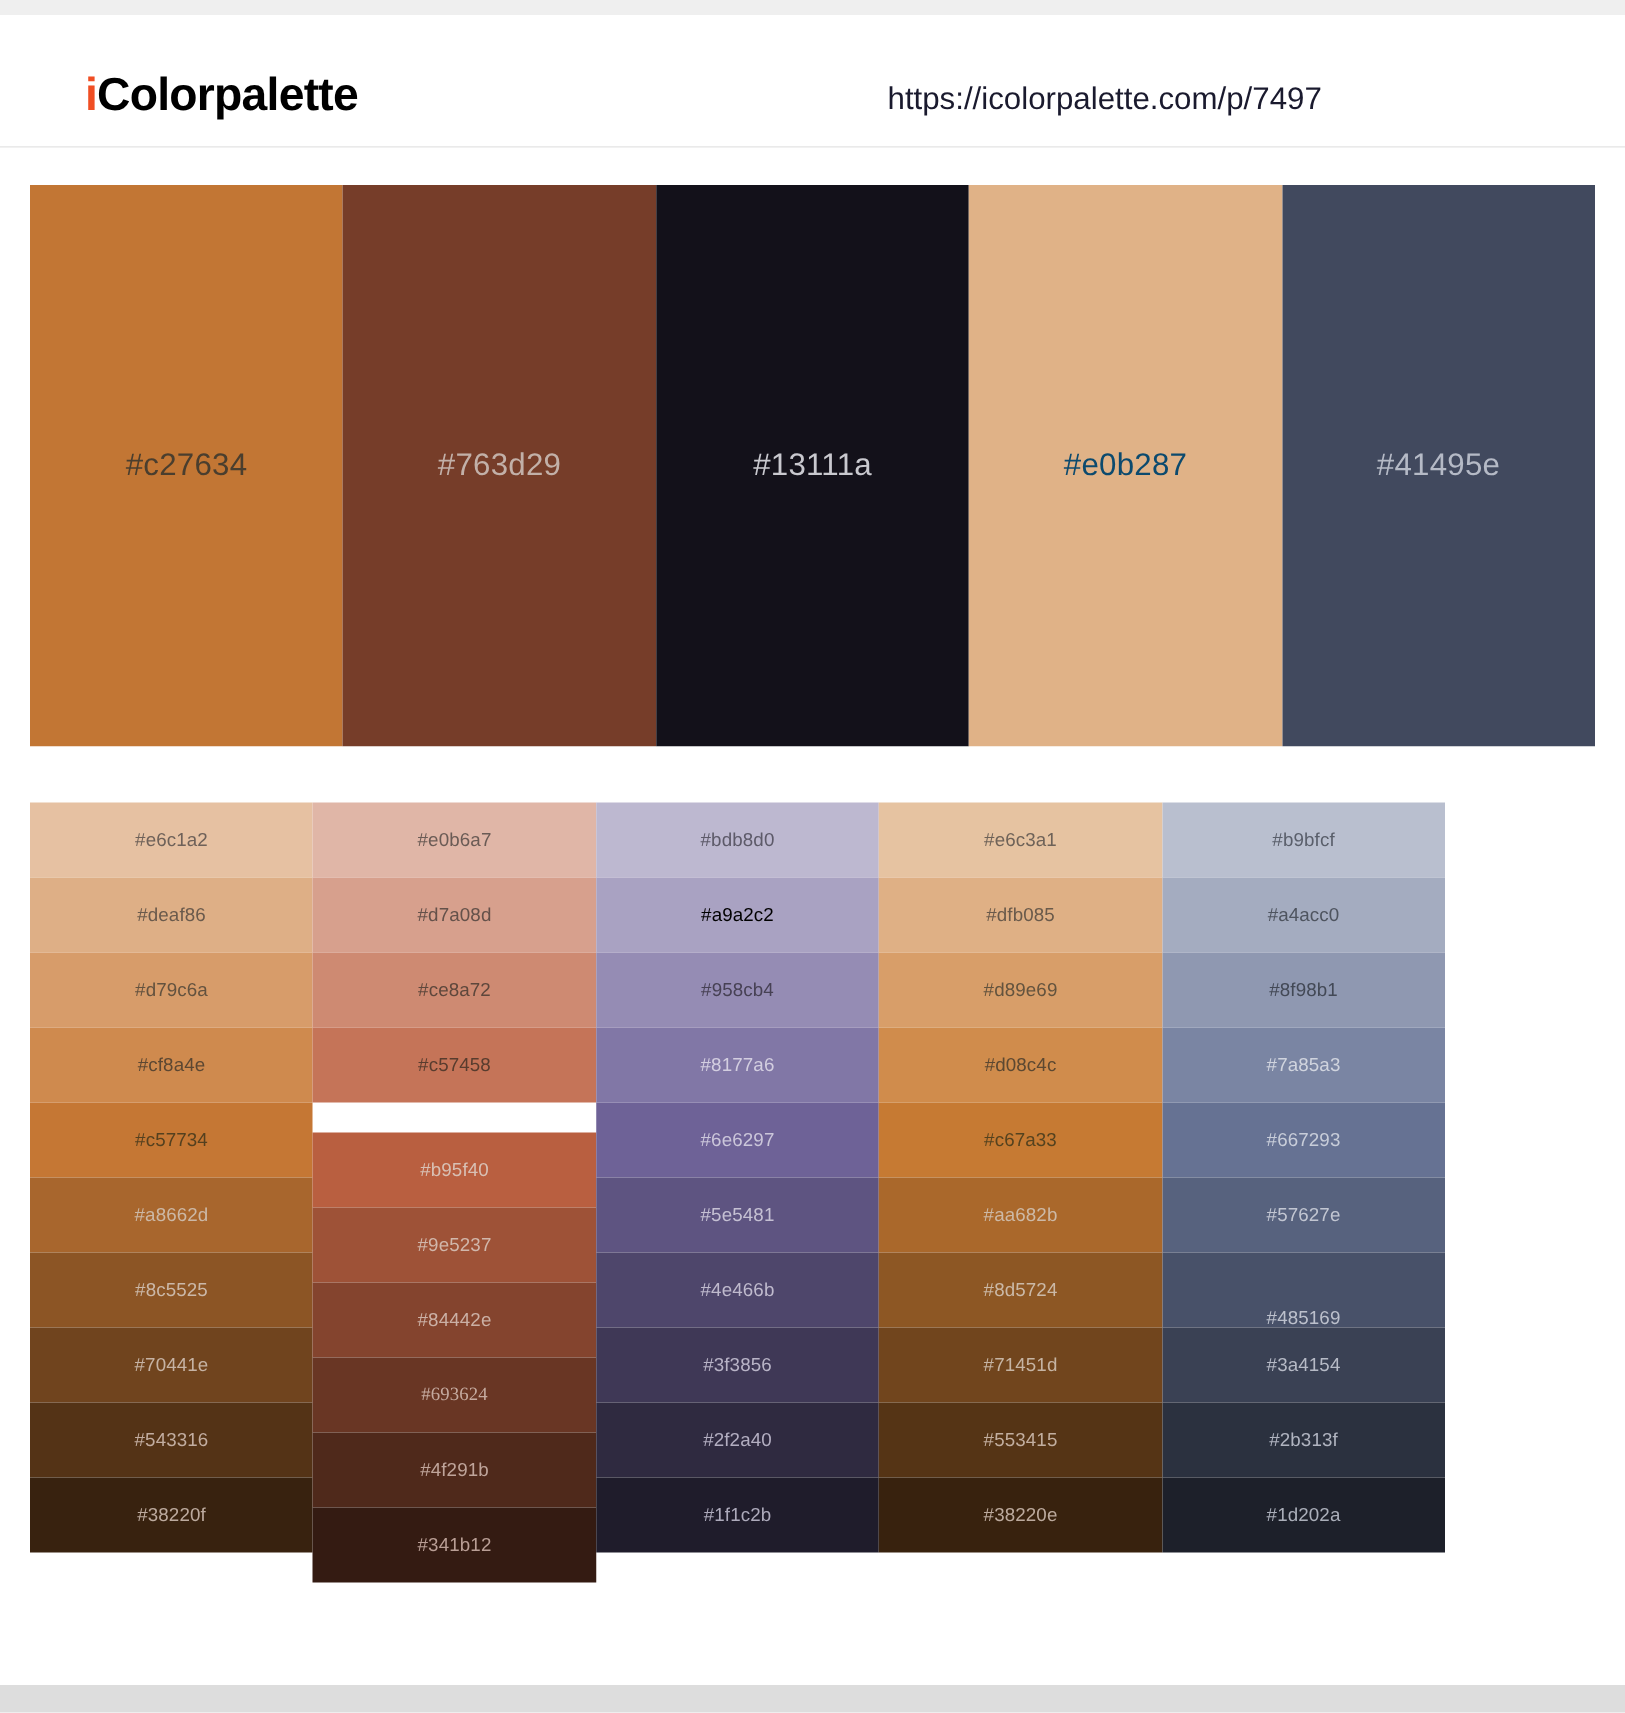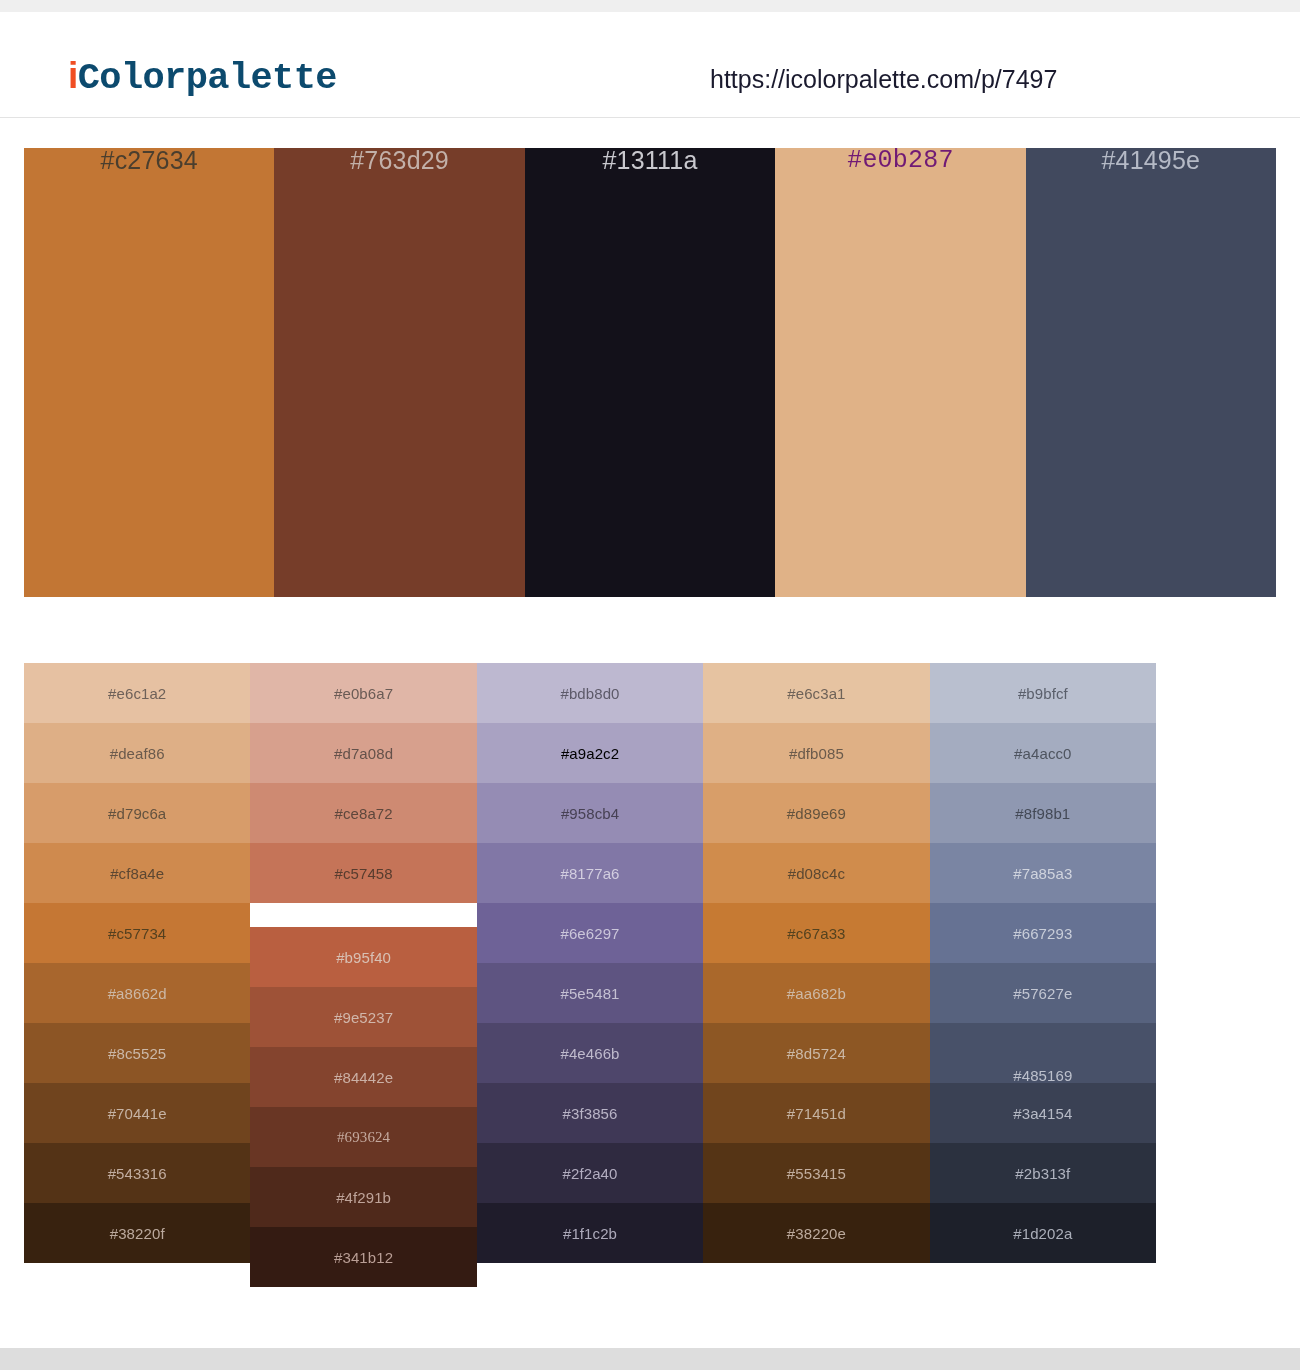--- a/index.html
+++ b/index.html
@@ -33,21 +33,21 @@
     position: absolute;
     left: 68px;
     top: 45px;
     font-size: 37px;
     font-weight: bold;
     letter-spacing: -0.6px;
     line-height: 1;
     white-space: nowrap;
   }
   .brand-i  { color: #f04e23; }
-  .brand-rest { color: #0c4a6e; font-family: Liberation Mono, monospace; }
+  .brand-rest { color: #000000; }
 
   .page-url {
     position: absolute;
     left: 710px;
     top: 55px;
     font-size: 25px;
     color: #1a1a2e;
     line-height: 1;
     white-space: nowrap;
   }
@@ -57,31 +57,32 @@
     position: absolute;
     left: 24px;
     top: 148px;
     width: 1252px;
     height: 449px;
     display: flex;
   }
   .palette-swatch {
     flex: 1 1 0;
     display: flex;
+    align-items: center;
     justify-content: center;
     font-size: 25px;
     line-height: 1;
     letter-spacing: 0.2px;
   }
 
   
   .shades-grid {
     position: absolute;
     left: 24px;
-    top: 663px;
+    top: 642px;
     width: 1132px;
     display: flex;
   }
   .shade-col {
     flex: 1 1 0;
     display: flex;
     flex-direction: column;
   }
   .shade-cell {
     height: 60px;
@@ -119,21 +120,21 @@
     <div class="palette-swatch" style="background: rgb(194, 118, 52);">
       <span style="color: rgb(74, 62, 46);">#c27634</span>
     </div>
     <div class="palette-swatch" style="background: rgb(118, 61, 41);">
       <span style="color: rgb(194, 176, 168);">#763d29</span>
     </div>
     <div class="palette-swatch" style="background: rgb(19, 17, 26);">
       <span style="color: rgb(201, 201, 207);">#13111a</span>
     </div>
     <div class="palette-swatch" style="background: rgb(224, 178, 135);">
-      <span style="color: #701a75; font-family: Liberation Mono, monospace;">#e0b287</span>
+      <span style="color: #0c4a6e;">#e0b287</span>
     </div>
     <div class="palette-swatch" style="background: rgb(65, 73, 94);">
       <span style="color: rgb(181, 186, 198);">#41495e</span>
     </div>
   </section>
 
 <section class="shades-grid">
     <div class="shade-col">
       <div class="shade-cell" style="background: rgb(230, 193, 162);">
         <span style="color: rgb(110, 97, 89);">#e6c1a2</span>

